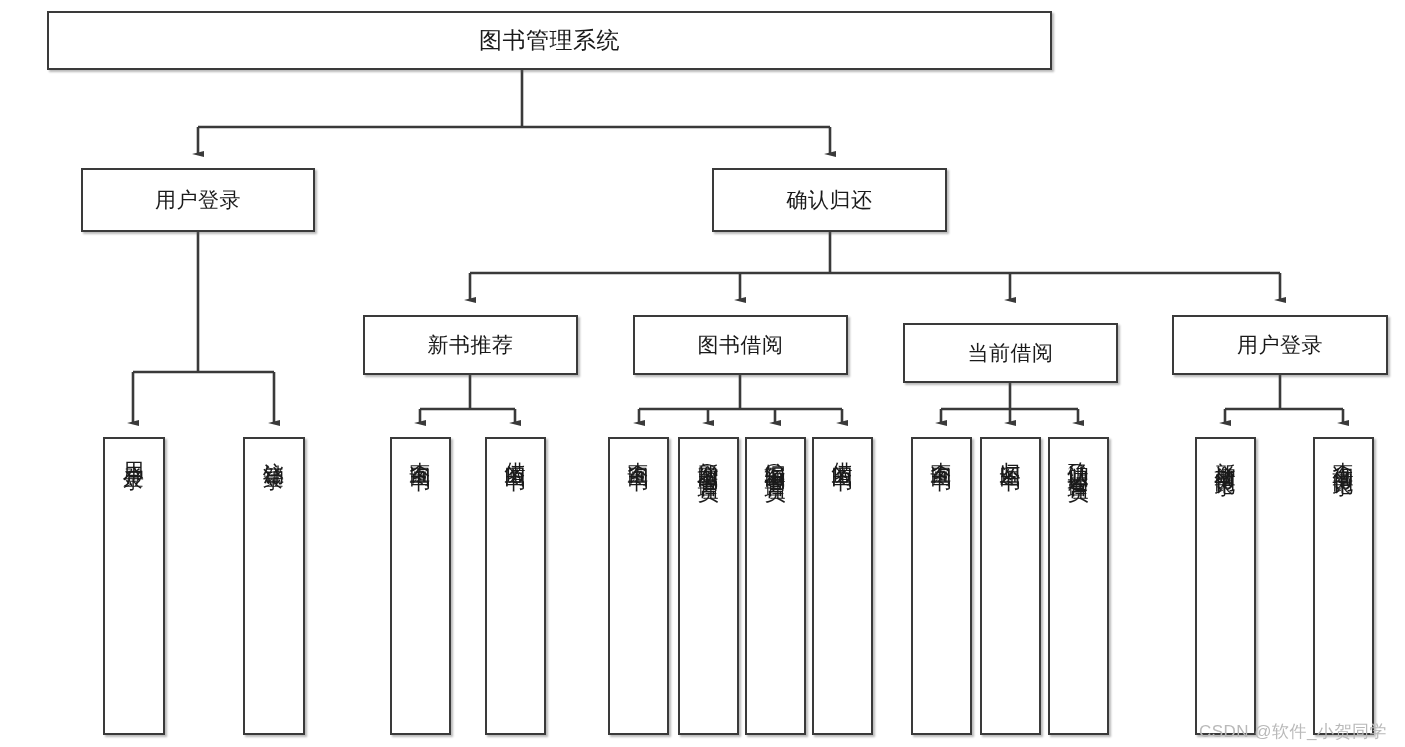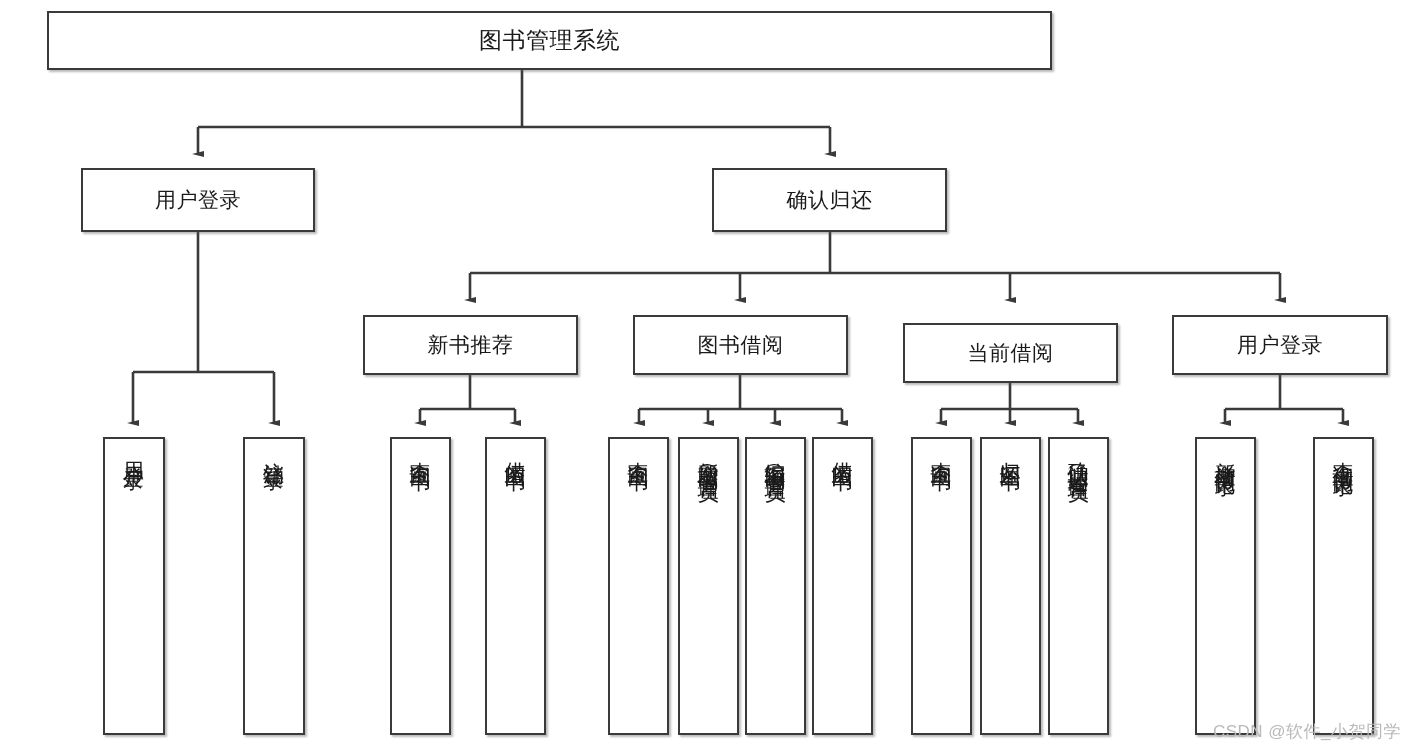--- a/index.html
+++ b/index.html
@@ -58,21 +58,21 @@
   .node-leaf .node-label {
     writing-mode: vertical-rl;
     text-orientation: upright;
     font-size: 21px;
     letter-spacing: 3px;
     line-height: 1;
     white-space: pre;
   }
   .watermark {
     position: absolute;
-    right: 4px;
+    right: 18px;
     bottom: 4px;
     font-size: 17px;
     color: #b9b9b9;
     letter-spacing: 0.5px;
     z-index: 6;
     white-space: nowrap;
   }
 </style>
 </head>
 <body>

